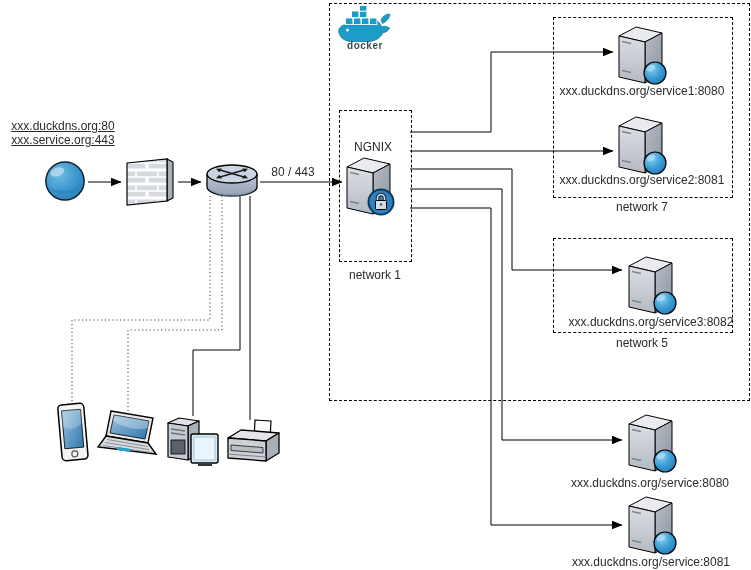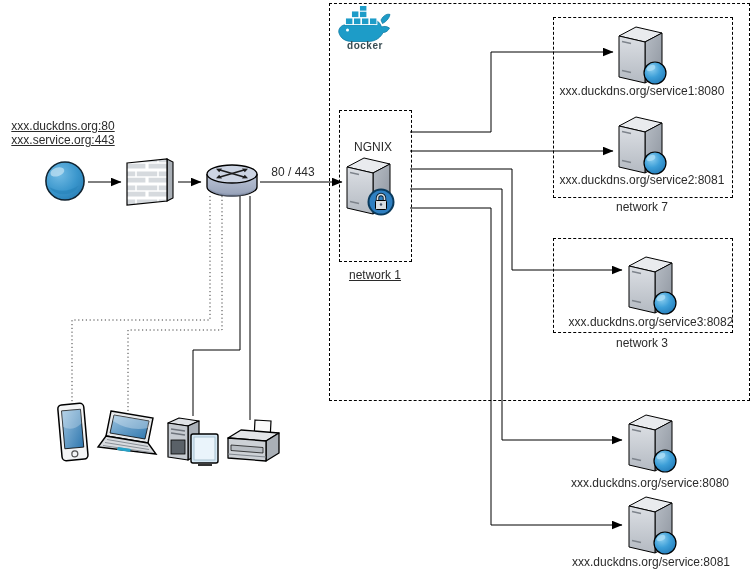--- a/index.html
+++ b/index.html
@@ -156,39 +156,39 @@
     <path d="M4,24 a25,9 0 0 0 48,1 a25,13 0 0 1 -48,-1 z" fill="#808ca6" opacity="0.55"></path>
   </svg>
 
   <div class="abs lbl" style="left:262px;top:165px;width:62px;">80 / 443</div>
 
   <div class="abs dashed" style="left:339px;top:110px;width:71px;height:150px;"></div>
   <div class="abs lbl" style="left:337px;top:140px;width:72px;text-align:center;">NGNIX</div>
   <svg class="abs" style="left:345px;top:155px" width="50" height="62">
       <use href="#sym-proxy"></use>
     </svg>
-  <div class="abs lbl" style="left:330px;top:268px;width:90px;text-decoration:underline;">network 1</div>
+  <div class="abs lbl" style="left:330px;top:268px;width:90px;">network 1</div>
 
   <div class="abs dashed" style="left:553px;top:17px;width:178px;height:179px;"></div>
   <svg class="abs" style="left:617px;top:24px" width="50" height="62">
       <use href="#sym-server"></use>
     </svg>
   <div class="abs lbl" style="left:522px;top:84px;width:240px;">xxx.duckdns.org/service1:8080</div>
   <svg class="abs" style="left:617px;top:114px" width="50" height="62">
       <use href="#sym-server"></use>
     </svg>
   <div class="abs lbl" style="left:522px;top:173px;width:240px;">xxx.duckdns.org/service2:8081</div>
   <div class="abs lbl" style="left:553px;top:200px;width:178px;">network 7</div>
 
   <div class="abs dashed" style="left:553px;top:238px;width:178px;height:93px;"></div>
   <svg class="abs" style="left:627px;top:254px" width="50" height="62">
       <use href="#sym-server"></use>
     </svg>
   <div class="abs lbl" style="left:531px;top:315px;width:240px;">xxx.duckdns.org/service3:8082</div>
-  <div class="abs lbl" style="left:553px;top:336px;width:178px;">network 3</div>
+  <div class="abs lbl" style="left:553px;top:336px;width:178px;">network 5</div>
 
   <svg class="abs" style="left:627px;top:412px" width="50" height="62">
       <use href="#sym-server"></use>
     </svg>
   <div class="abs lbl" style="left:530px;top:476px;width:240px;">xxx.duckdns.org/service:8080</div>
   <svg class="abs" style="left:627px;top:494px" width="50" height="62">
       <use href="#sym-server"></use>
     </svg>
   <div class="abs lbl" style="left:531px;top:555px;width:240px;">xxx.duckdns.org/service:8081</div>
 

